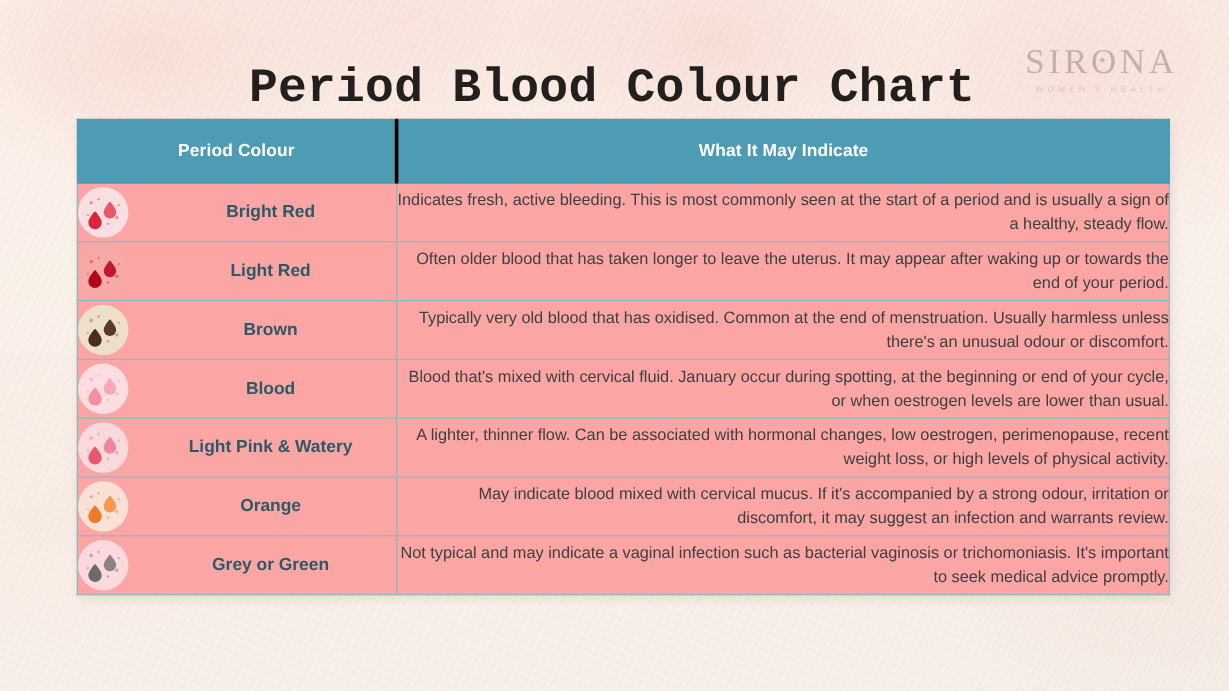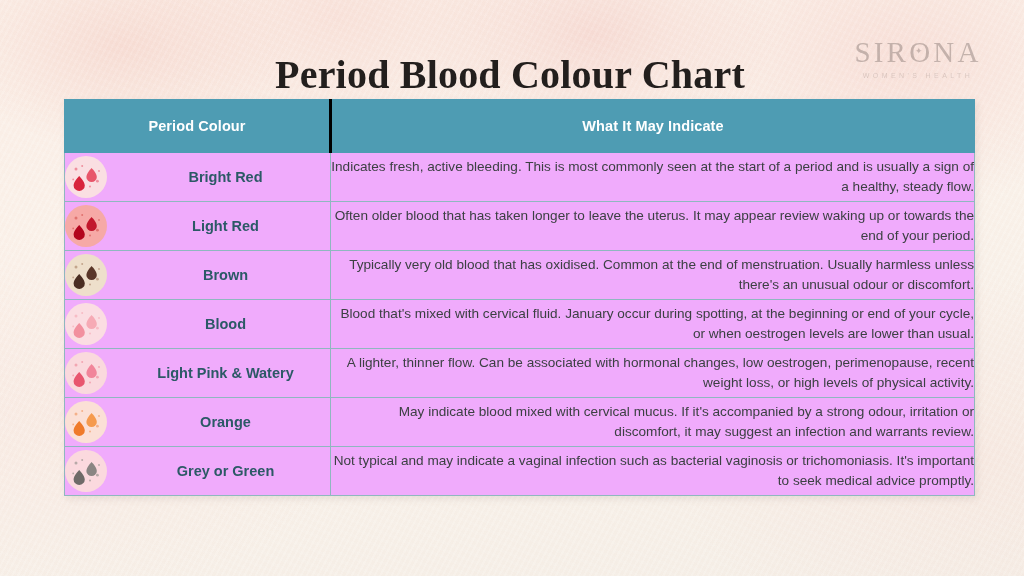--- a/index.html
+++ b/index.html
@@ -40,21 +40,21 @@
       repeating-linear-gradient(22deg,  rgba(255,255,255,.16) 0px, rgba(255,255,255,.16) 3px, rgba(226,200,190,.07) 3px, rgba(226,200,190,.07) 7px);
   }
 
   
   #page-title {
     position: absolute;
     top: 24px;
     left: 0;
     width: 1020px;
     text-align: center;
-    font-family: Liberation Serif, serif;
+    font-family: Liberation Mono, monospace;
     font-size: 40px;
     line-height: 48px;
     letter-spacing: .2px;
     color: #231f1d;
     white-space: nowrap;
   }
 
   #logo {
     position: absolute;
     top: 36px;
@@ -94,21 +94,21 @@
   }
 
   
   #chart-table {
     position: absolute;
     left: 64px;
     top: 99px;
     width: 910px;
     border-collapse: collapse;
     table-layout: fixed;
-    background: #f0abfc;
+    background: #fca5a5;
     box-shadow: 2px 3px 7px rgba(120,100,95,.13);
   }
   #chart-table th, #chart-table td {
     border: 1px solid #8fb7bf;
     padding: 0;
     vertical-align: middle;
   }
   #chart-table thead th {
     background: #4e9cb3;
     color: #ffffff;
@@ -220,21 +220,21 @@
                 <circle cx="17.2" cy="10.0" r="1.0" fill="#e0736f"></circle>
                 <circle cx="32.4" cy="25.2" r="1.4" fill="#e0736f"></circle>
                 <circle cx="25.0" cy="30.4" r="1.0" fill="#e0736f"></circle>
                 <circle cx="8.2" cy="23.4" r="0.9" fill="#e0736f"></circle>
                 <circle cx="34.0" cy="15.0" r="0.9" fill="#e0736f"></circle>
               </svg>
             </span>
             <span class="colour-label">Light Red</span>
           </div>
         </td>
-        <td class="desc-cell">Often older blood that has taken longer to leave the uterus. It may appear review waking up or towards the end of your period.</td>
+        <td class="desc-cell">Often older blood that has taken longer to leave the uterus. It may appear after waking up or towards the end of your period.</td>
       </tr>
       <tr>
         <td class="colour-cell">
           <div class="colour-inner">
             <span class="drop-badge" style="background:#eedfcb">
               <svg width="42" height="42" viewBox="0 0 42 42" aria-hidden="true">
                 <path d="M14.2 20.0c0 0 -5.6 5.6 -5.6 9.4 a5.6 5.6 0 0 0 11.2 0 c0 -3.8 -5.6 -9.4 -5.6 -9.4 z" fill="#4a2d22"></path>
                 <path d="M26.6 12.0c0 0 -5.2 5.3 -5.2 8.9 a5.2 5.2 0 0 0 10.4 0 c0 -3.6 -5.2 -8.9 -5.2 -8.9 z" fill="#5a3729"></path>
                 <circle cx="11.0" cy="13.0" r="1.5" fill="#c3a58c"></circle>
                 <circle cx="17.2" cy="10.0" r="1.0" fill="#c3a58c"></circle>

